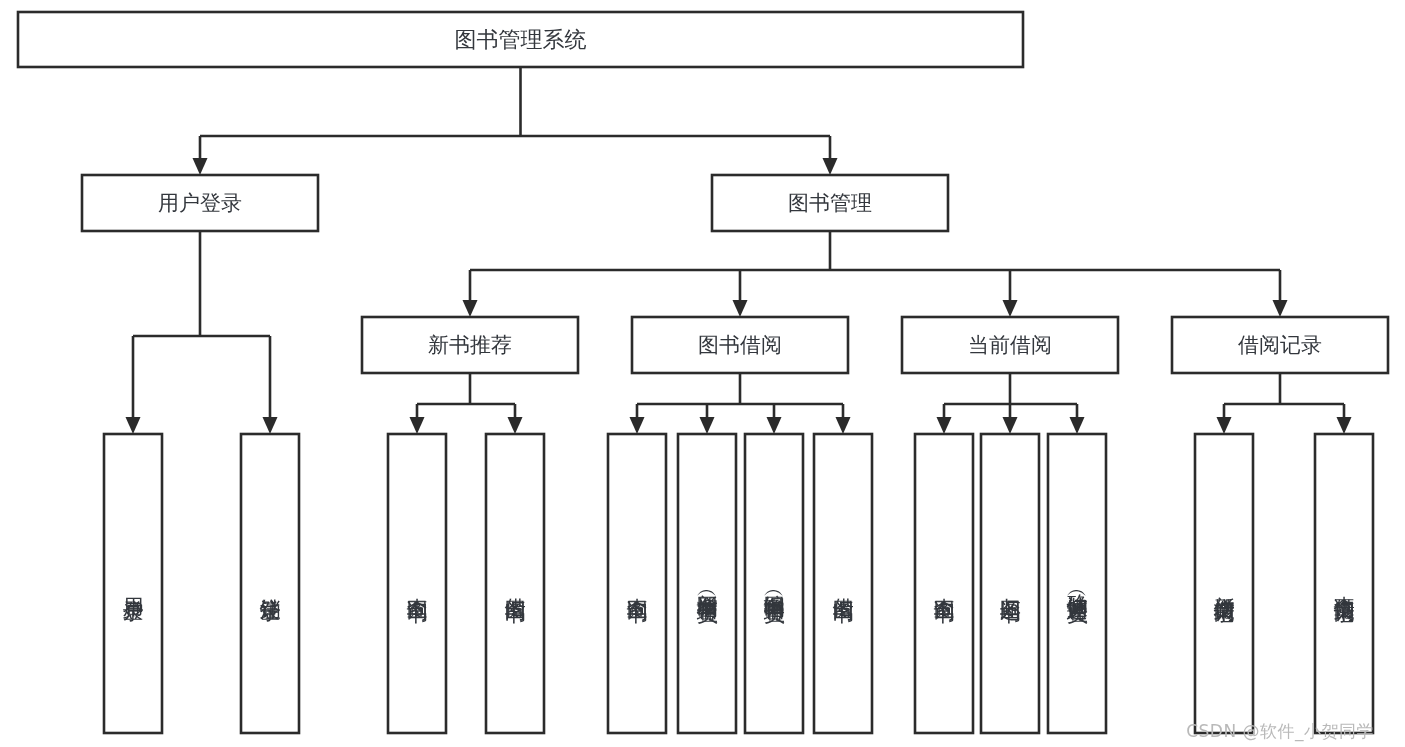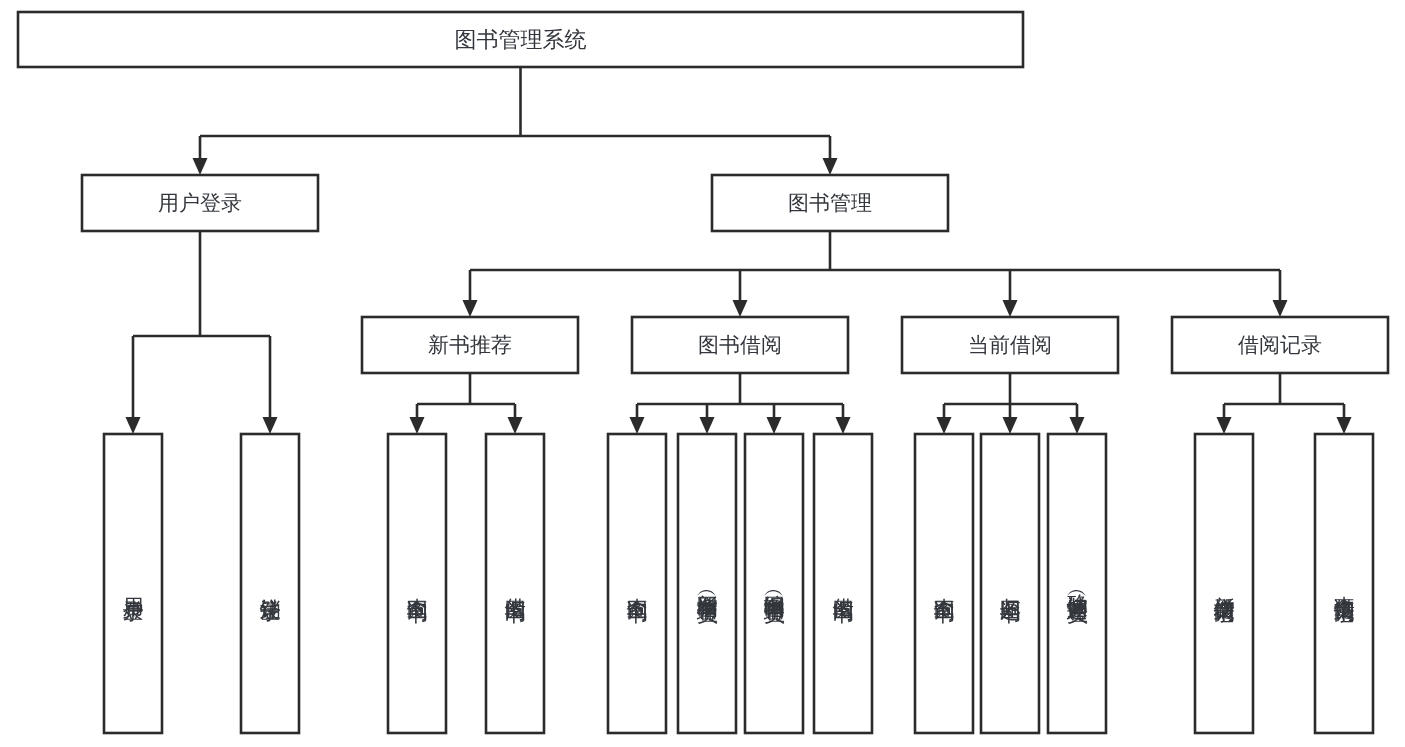--- a/index.html
+++ b/index.html
@@ -204,14 +204,15 @@
         <span class="leaf-label">确认归还（管理员）</span>
       </div>
       <div class="leaf-label-wrap" style="left: 1195px; top: 434px; width: 58px; height: 299px;">
         <span class="leaf-label">新增借阅记录</span>
       </div>
       <div class="leaf-label-wrap" style="left: 1315px; top: 434px; width: 58px; height: 299px;">
         <span class="leaf-label">查询借阅记录</span>
       </div>
     </div>
 
+  <div class="watermark">CSDN @软件_小贺同学</div>
 
 </div>
 
 </body></html>

